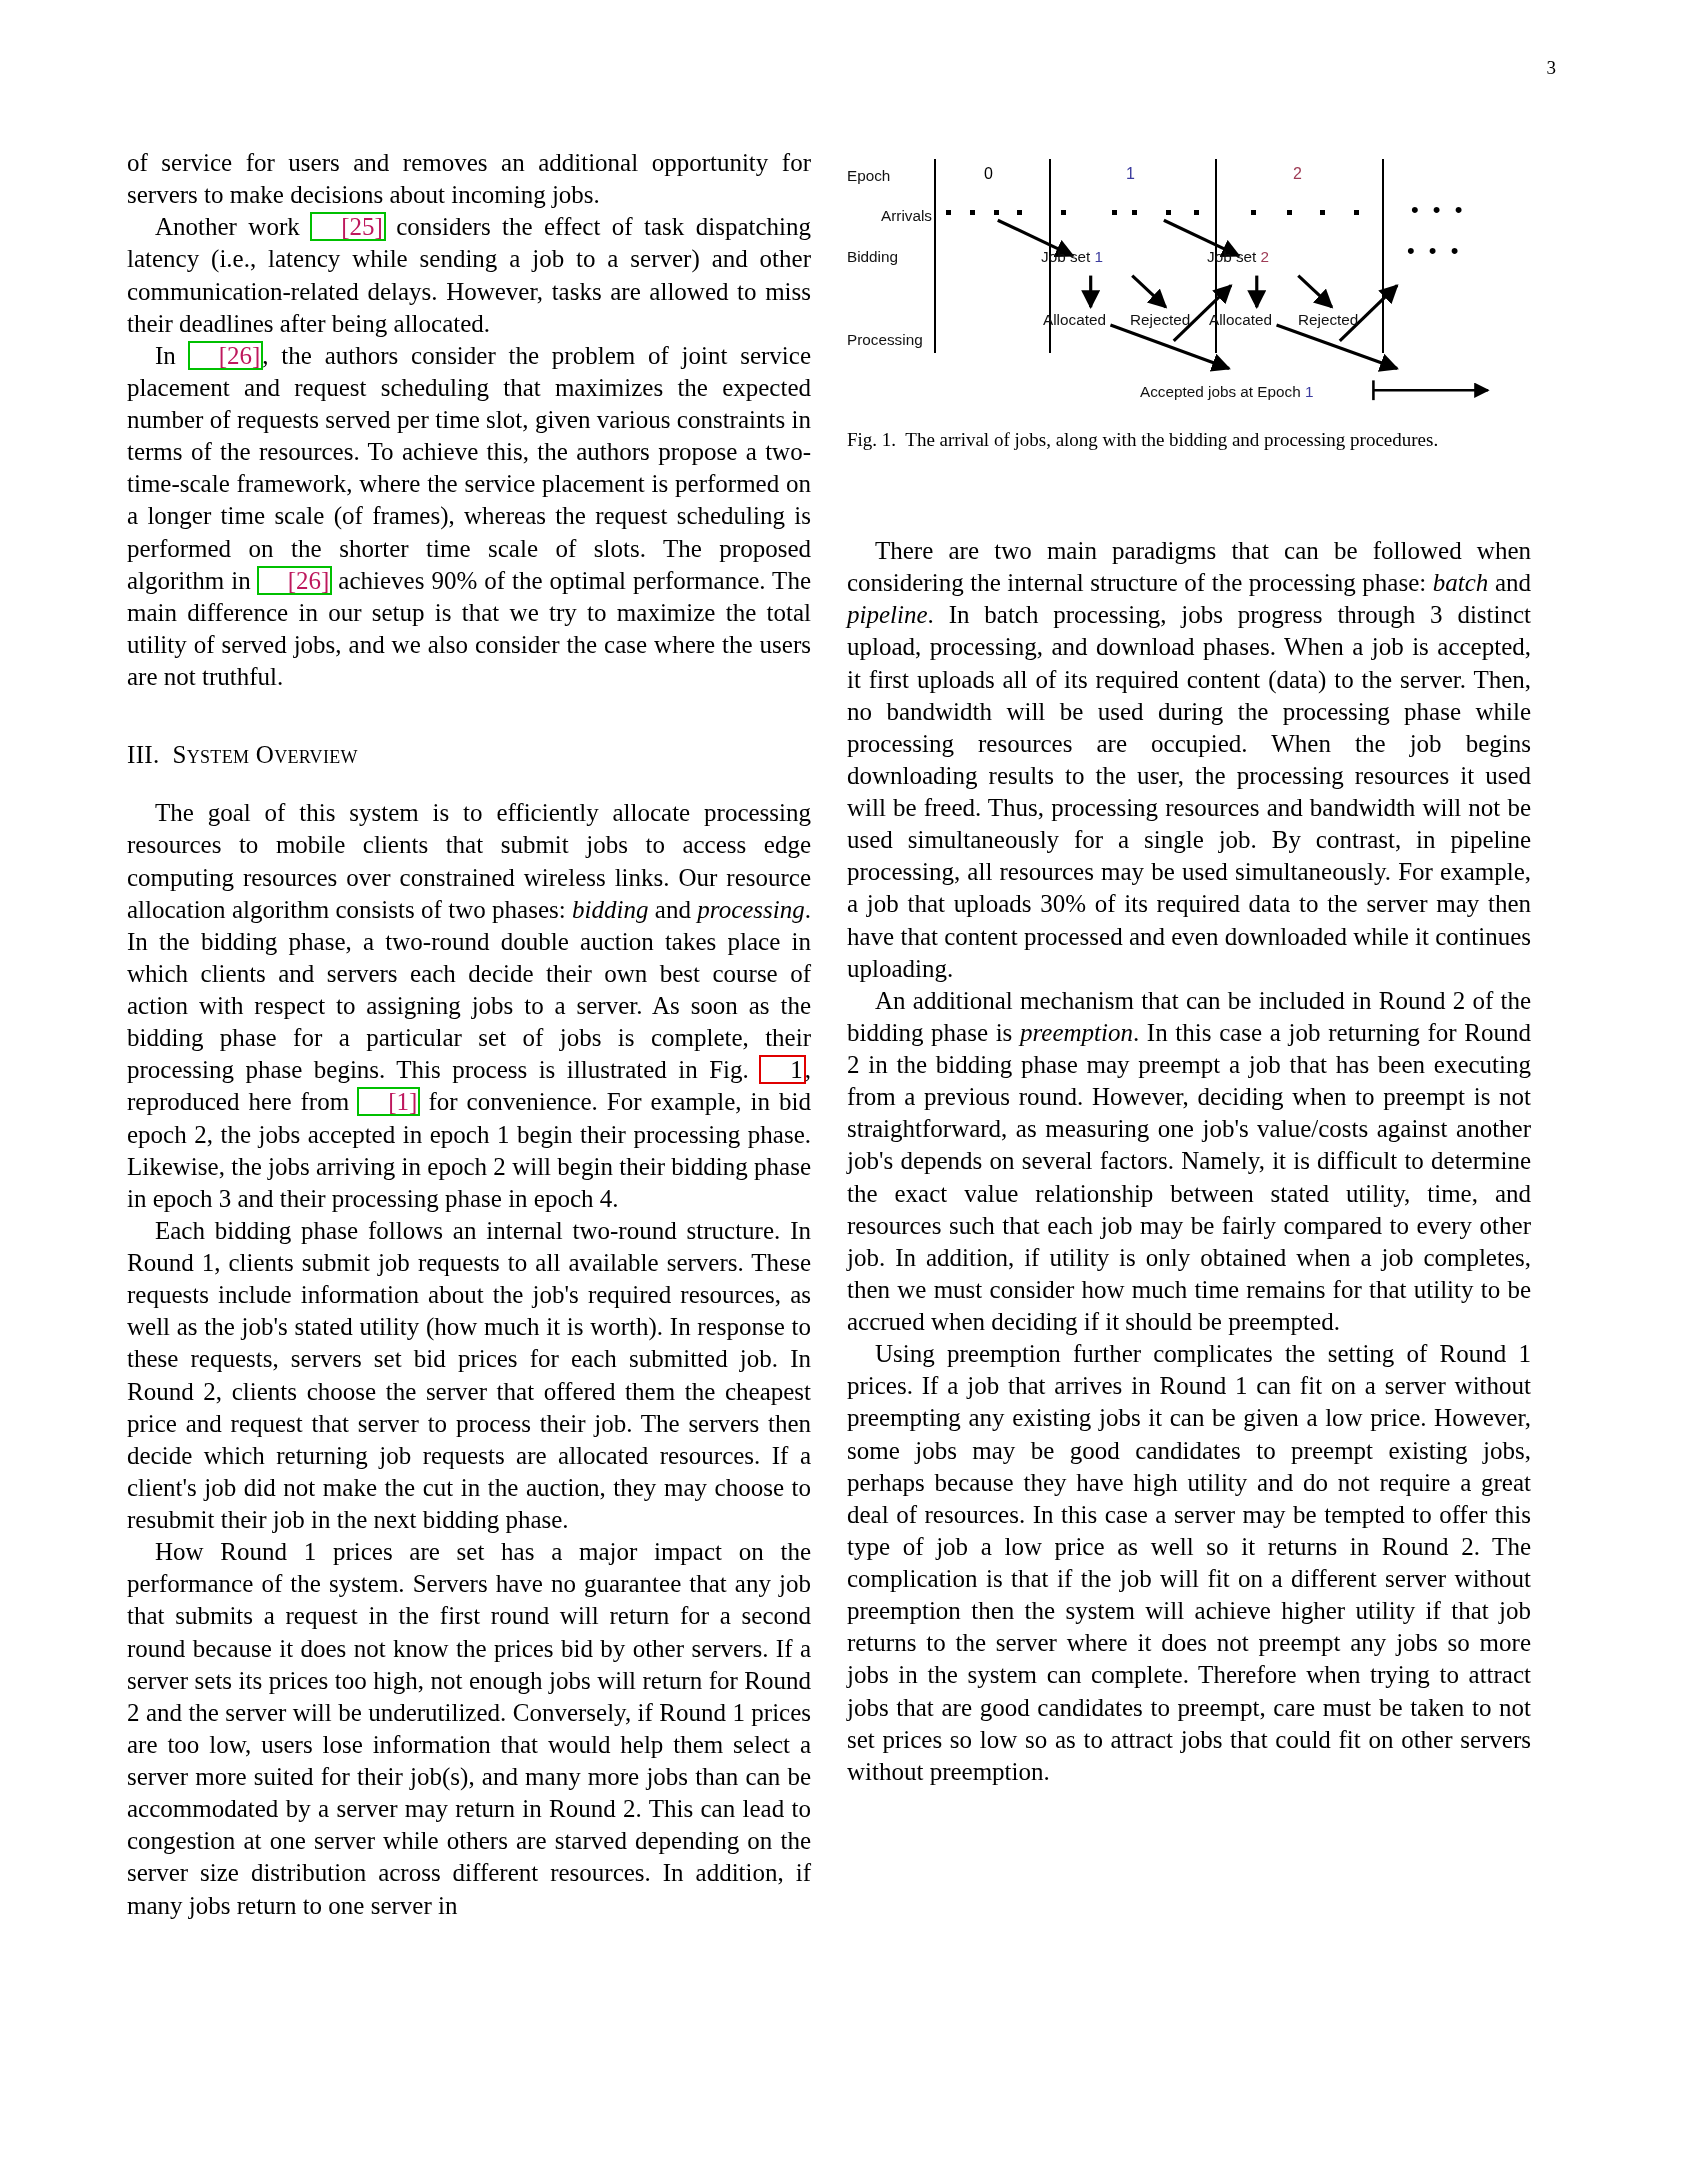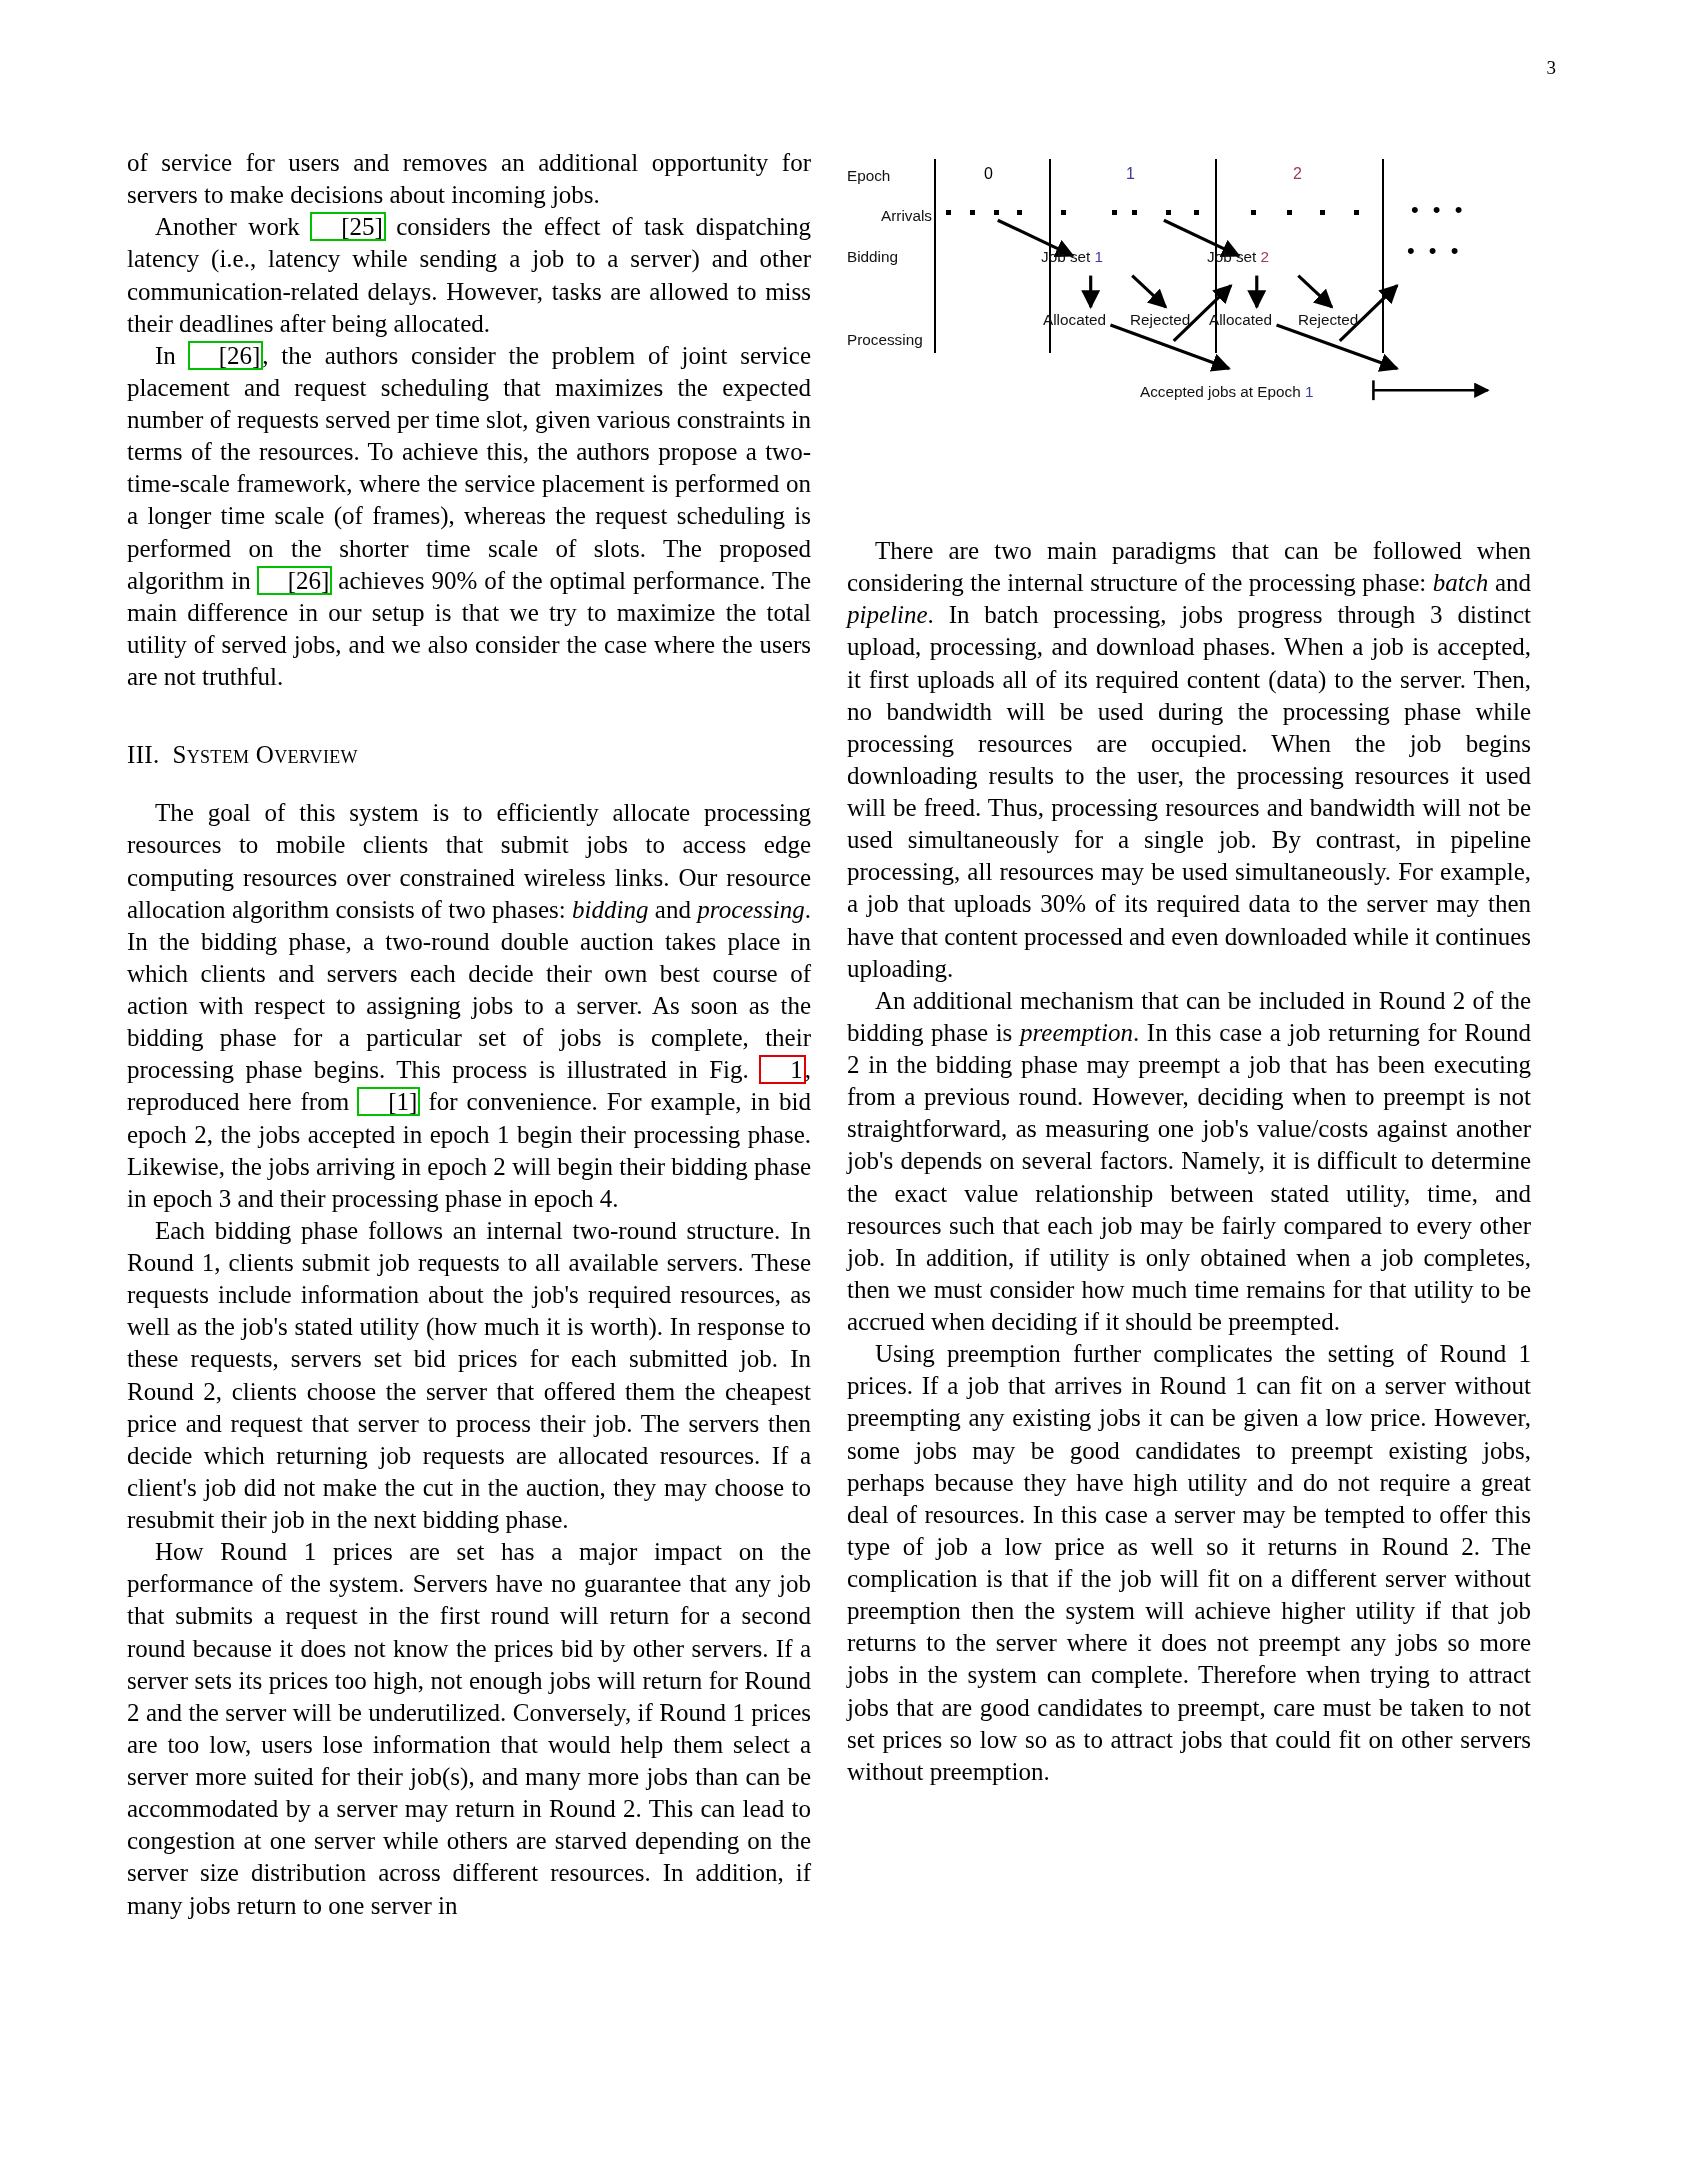--- a/index.html
+++ b/index.html
@@ -50,21 +50,21 @@
 
   .it { font-style: italic; margin-top: 44px; }
 
   
   .cite {
     border: 2px solid #00c000;
     padding: 0 1px;
     margin: 0 -1px;
     display: inline-block;
     line-height: 1.0;
-    color: #000000;
+    color: #be185d;
   }
   .ref-int {
     border: 2px solid #e00000;
     padding: 0 1px;
     margin: 0 -1px;
     display: inline-block;
     line-height: 1.0;
     color: #000;
   }
 
@@ -234,20 +234,21 @@
       <div class="fig-label" style="left:283px; top:158px;">Rejected</div>
       <div class="fig-label" style="left:362px; top:158px;">Allocated</div>
       <div class="fig-label" style="left:451px; top:158px;">Rejected</div>
 
       <div class="fig-label" style="left:293px; top:230px;"><span>Accepted jobs at Epoch </span><span style="color:#3b3b9e;">1</span></div>
 
       <div class="dots3" style="left:564px; top:44px;">• • •</div>
       <div class="dots3" style="left:560px; top:85px;">• • •</div>
     </div>
 
+    <div class="fig-caption"><span class="capnum">Fig. 1.</span>&nbsp; <span>The arrival of jobs, along with the bidding and processing procedures.</span></div>
   </div>
 
   <div class="col col-right">
 
 
     <p><span>There are two main paradigms that can be followed when considering the internal structure of the processing phase: </span><span class="it">batch</span><span> and </span><span class="it">pipeline</span><span>. In batch processing, jobs progress through 3 distinct upload, processing, and download phases. When a job is accepted, it first uploads all of its required content (data) to the server. Then, no bandwidth will be used during the processing phase while processing resources are occupied. When the job begins downloading results to the user, the processing resources it used will be freed. Thus, processing resources and bandwidth will not be used simultaneously for a single job. By contrast, in pipeline processing, all resources may be used simultaneously. For example, a job that uploads 30% of its required data to the server may then have that content processed and even downloaded while it continues uploading.</span></p>
 
     <p><span>An additional mechanism that can be included in Round 2 of the bidding phase is </span><span class="it">preemption</span><span>. In this case a job returning for Round 2 in the bidding phase may preempt a job that has been executing from a previous round. However, deciding when to preempt is not straightforward, as measuring one job's value/costs against another job's depends on several factors. Namely, it is difficult to determine the exact value relationship between stated utility, time, and resources such that each job may be fairly compared to every other job. In addition, if utility is only obtained when a job completes, then we must consider how much time remains for that utility to be accrued when deciding if it should be preempted.</span></p>
 
     <p><span>Using preemption further complicates the setting of Round 1 prices. If a job that arrives in Round 1 can fit on a server without preempting any existing jobs it can be given a low price. However, some jobs may be good candidates to preempt existing jobs, perhaps because they have high utility and do not require a great deal of resources. In this case a server may be tempted to offer this type of job a low price as well so it returns in Round 2. The complication is that if the job will fit on a different server without preemption then the system will achieve higher utility if that job returns to the server where it does not preempt any jobs so more jobs in the system can complete. Therefore when trying to attract jobs that are good candidates to preempt, care must be taken to not set prices so low so as to attract jobs that could fit on other servers without preemption.</span></p>

